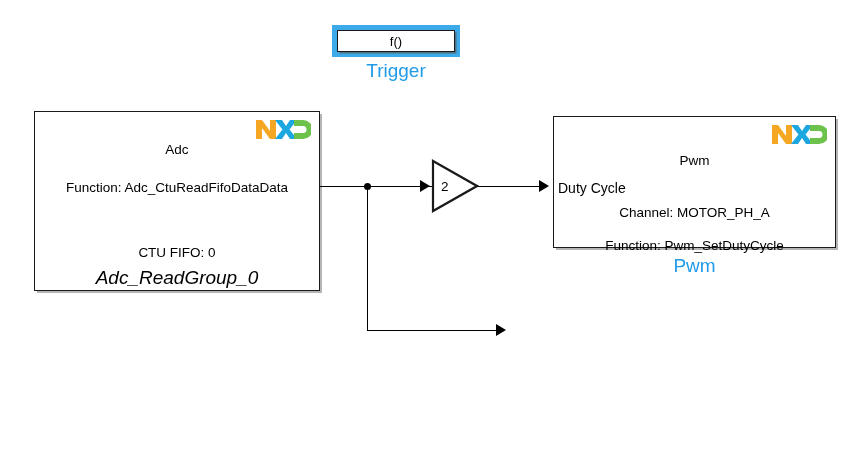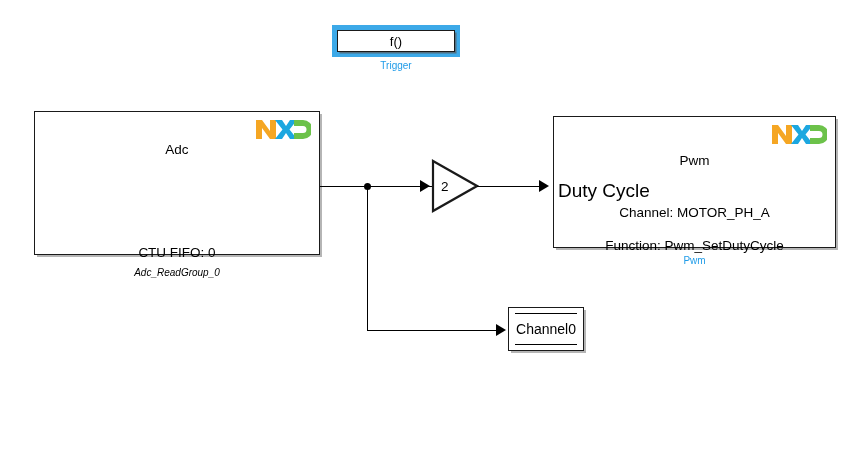--- a/index.html
+++ b/index.html
@@ -53,21 +53,21 @@
   }
   .trigger-text {
     font-size: 13px;
     line-height: 1;
     color: #000;
   }
 
   
   .blk-label {
     position: absolute;
-    font-size: 10px;
+    font-size: 19px;
     text-align: center;
     white-space: nowrap;
     color: #000000;
   }
   .blk-label.accent { color: #1f9be8; }
 
   
   .blk-title {
     position: absolute;
     width: 100%;
@@ -77,21 +77,21 @@
   }
   .blk-line {
     position: absolute;
     width: 100%;
     text-align: center;
     font-size: 13.5px;
     white-space: nowrap;
   }
   .port-label {
     position: absolute;
-    font-size: 19px;
+    font-size: 14px;
     white-space: nowrap;
   }
 
   
   .nxp {
     position: absolute;
     width: 56px;
     height: 22px;
   }
 
@@ -155,34 +155,35 @@
 
 <div id="canvas">
 
   <div class="sel-wrap" style="left:332px; top:25px; width:128px; height:32px;">
     <div class="sel-inner">
       <span class="trigger-text">f()</span>
     </div>
   </div>
   <div class="blk-label accent" style="left:332px; top:60px; width:128px;">Trigger</div>
 
-  <div class="block" style="left:34px; top:111px; width:286px; height:144px;">
+  <div class="block" style="left:34px; top:111px; width:286px; height:180px;">
 
     <div class="nxp" style="right:8px; top:6px;">
       <svg width="56" height="22" viewBox="0 0 112 44" xmlns="http://www.w3.org/2000/svg">
 
         <path d="M2 42 L2 4 L14 4 L30 26 L30 4 L42 4 L42 42 L30 42 L14 20 L14 42 Z" fill="#f5a623"></path>
 
         <path d="M40 4 L54 4 L62 16 L70 4 L84 4 L69 23 L84 42 L70 42 L62 30 L54 42 L40 42 L55 23 Z" fill="#1ca7e0"></path>
 
         <path d="M78 4 L96 4 A19 19 0 0 1 96 42 L78 42 L78 30 L96 30 A7 7 0 0 0 96 16 L78 16 Z" fill="#6cc24a"></path>
       </svg>
     </div>
 
     <div class="blk-title" style="top:30px;">Adc</div>
+    <div class="blk-line" style="top:68px;">Function: Adc_CtuReadFifoDataData</div>
     <div class="blk-line" style="top:105px;margin-top:28px;">CTU FIFO: 0</div>
   </div>
   <div class="blk-label" style="left:34px; top:267px; width:286px;font-style:italic;">Adc_ReadGroup_0</div>
 
   <div class="wire-h" style="left:320px; top:186px; width:112px;"></div>
   <div class="arrow" style="left:420px; top:180px;"></div>
   <div class="junction" style="left:364px; top:183px;"></div>
 
   <div class="wire-v" style="left:367px; top:186px; height:145px;"></div>
   <div class="wire-h" style="left:367px; top:330px; width:131px;"></div>
@@ -210,19 +211,14 @@
 
     <div class="blk-title" style="top:36px;">Pwm</div>
 
     <div class="port-label" style="left:4px; top:63px;">Duty Cycle</div>
 
     <div class="blk-line" style="top:73px;margin-top:48px;">Function: Pwm_SetDutyCycle</div>
     <div class="blk-line" style="top:88px;">Channel: MOTOR_PH_A</div>
   </div>
   <div class="blk-label accent" style="left:553px; top:255px; width:283px;">Pwm</div>
 
-  <div class="block" style="left:508px; top:307px; width:76px; height:44px;">
-    <div class="scope-inner" style="top:5px;"></div>
-    <div class="scope-inner" style="bottom:5px;"></div>
-    <div class="scope-text">Channel0</div>
-  </div>
 
 </div>
 
 </body></html>

